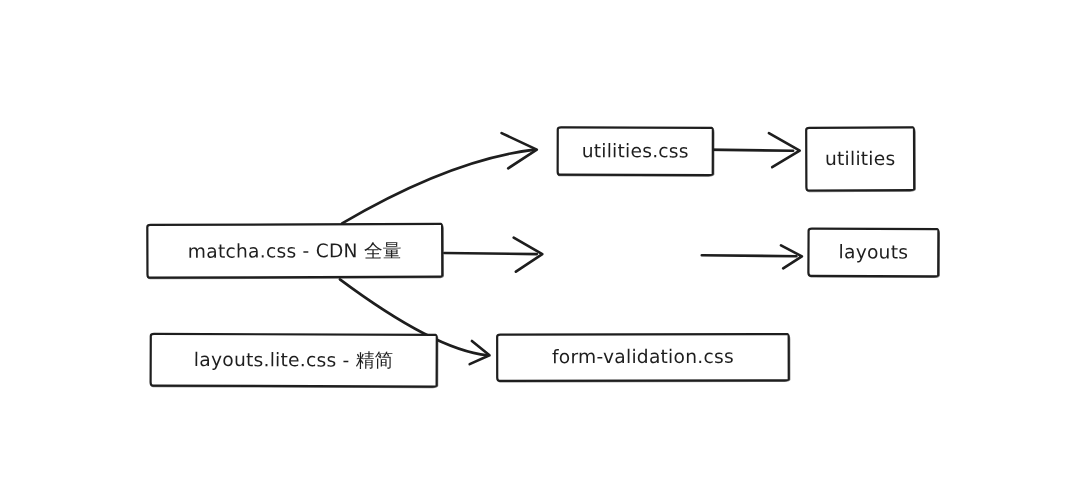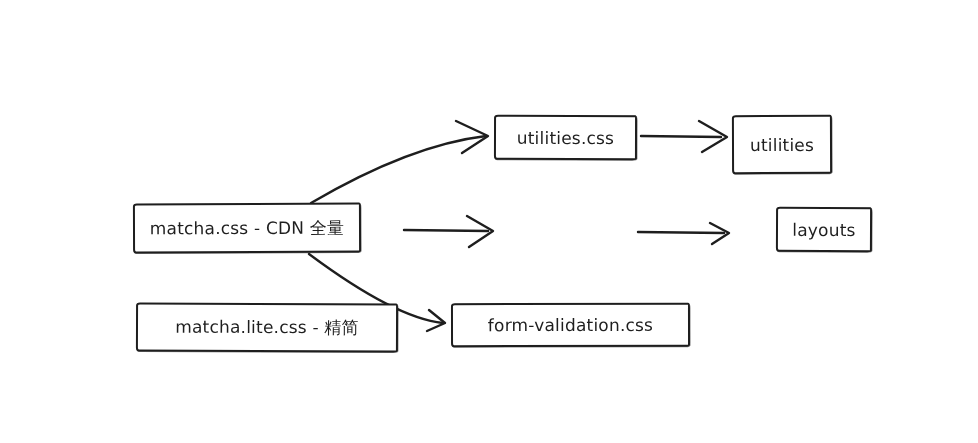--- a/index.html
+++ b/index.html
@@ -39,27 +39,27 @@
     background: var(--bg);
     border: 2.4px solid var(--ink);
     color: var(--ink);
     font-size: 17px;
     letter-spacing: 0.2px;
     white-space: nowrap;
     
     border-radius: 4px 2px 5px 3px / 3px 5px 2px 4px;
     box-shadow: 0.5px 0.5px 0 0 rgba(30,30,30,0.55);
   }
-  #node-matcha-css        { left: 133px; top: 203px; width: 228px; height: 50px; transform: rotate(-0.2deg); }
+  #node-matcha-css        { left: 133px; top: 203px; width: 270px; height: 50px; transform: rotate(-0.2deg); }
   #node-matcha-lite-css   { left: 136px; top: 303px; width: 262px; height: 49px; transform: rotate(0.2deg); }
-  #node-utilities-css     { left: 494px; top: 115px; width: 143px; height: 45px; transform: rotate(0.15deg); }
+  #node-utilities-css     { left: 506px; top: 115px; width: 143px; height: 45px; transform: rotate(0.15deg); }
   #node-utilities         { left: 732px; top: 115px; width: 100px; height: 59px; transform: rotate(-0.2deg); }
   #node-layouts-css       { left: 499px; top: 209px; width: 136px; height: 45px; transform: rotate(-0.15deg); }
-  #node-layouts           { left: 734px; top: 207px; width: 96px;  height: 45px; transform: rotate(0.25deg); margin-left: 42px; }
-  #node-form-validation-css { left: 451px; top: 303px; width: 239px; height: 44px; transform: rotate(-0.1deg); }
+  #node-layouts           { left: 734px; top: 207px; width: 120px;  height: 45px; transform: rotate(0.25deg); }
+  #node-form-validation-css { left: 451px; top: 303px; width: 267px; height: 44px; transform: rotate(-0.1deg); }
 </style>
 </head>
 <body>
 
 <div class="canvas">
 
   <svg class="edges-layer" viewBox="0 0 978 443" aria-hidden="true">
 
     <g>
       <path d="M 311 203 Q 410 145 486 136"></path>
@@ -82,21 +82,21 @@
     </g>
 
     <g>
       <path d="M 638 232 L 724 233"></path>
       <path d="M 710 223 L 729 233 L 712 244"></path>
     </g>
   </svg>
 
   <div class="node" id="node-matcha-css">matcha.css - CDN 全量</div>
 
-  <div class="node" id="node-matcha-lite-css">matcha.lite.css - 精简</div>
+  <div class="node" id="node-matcha-lite-css">layouts.lite.css - 精简</div>
 
   <div class="node" id="node-utilities-css">utilities.css</div>
 
   <div class="node" id="node-utilities">utilities</div>
 
 
   <div class="node" id="node-layouts">layouts</div>
 
   <div class="node" id="node-form-validation-css">form-validation.css</div>
 

